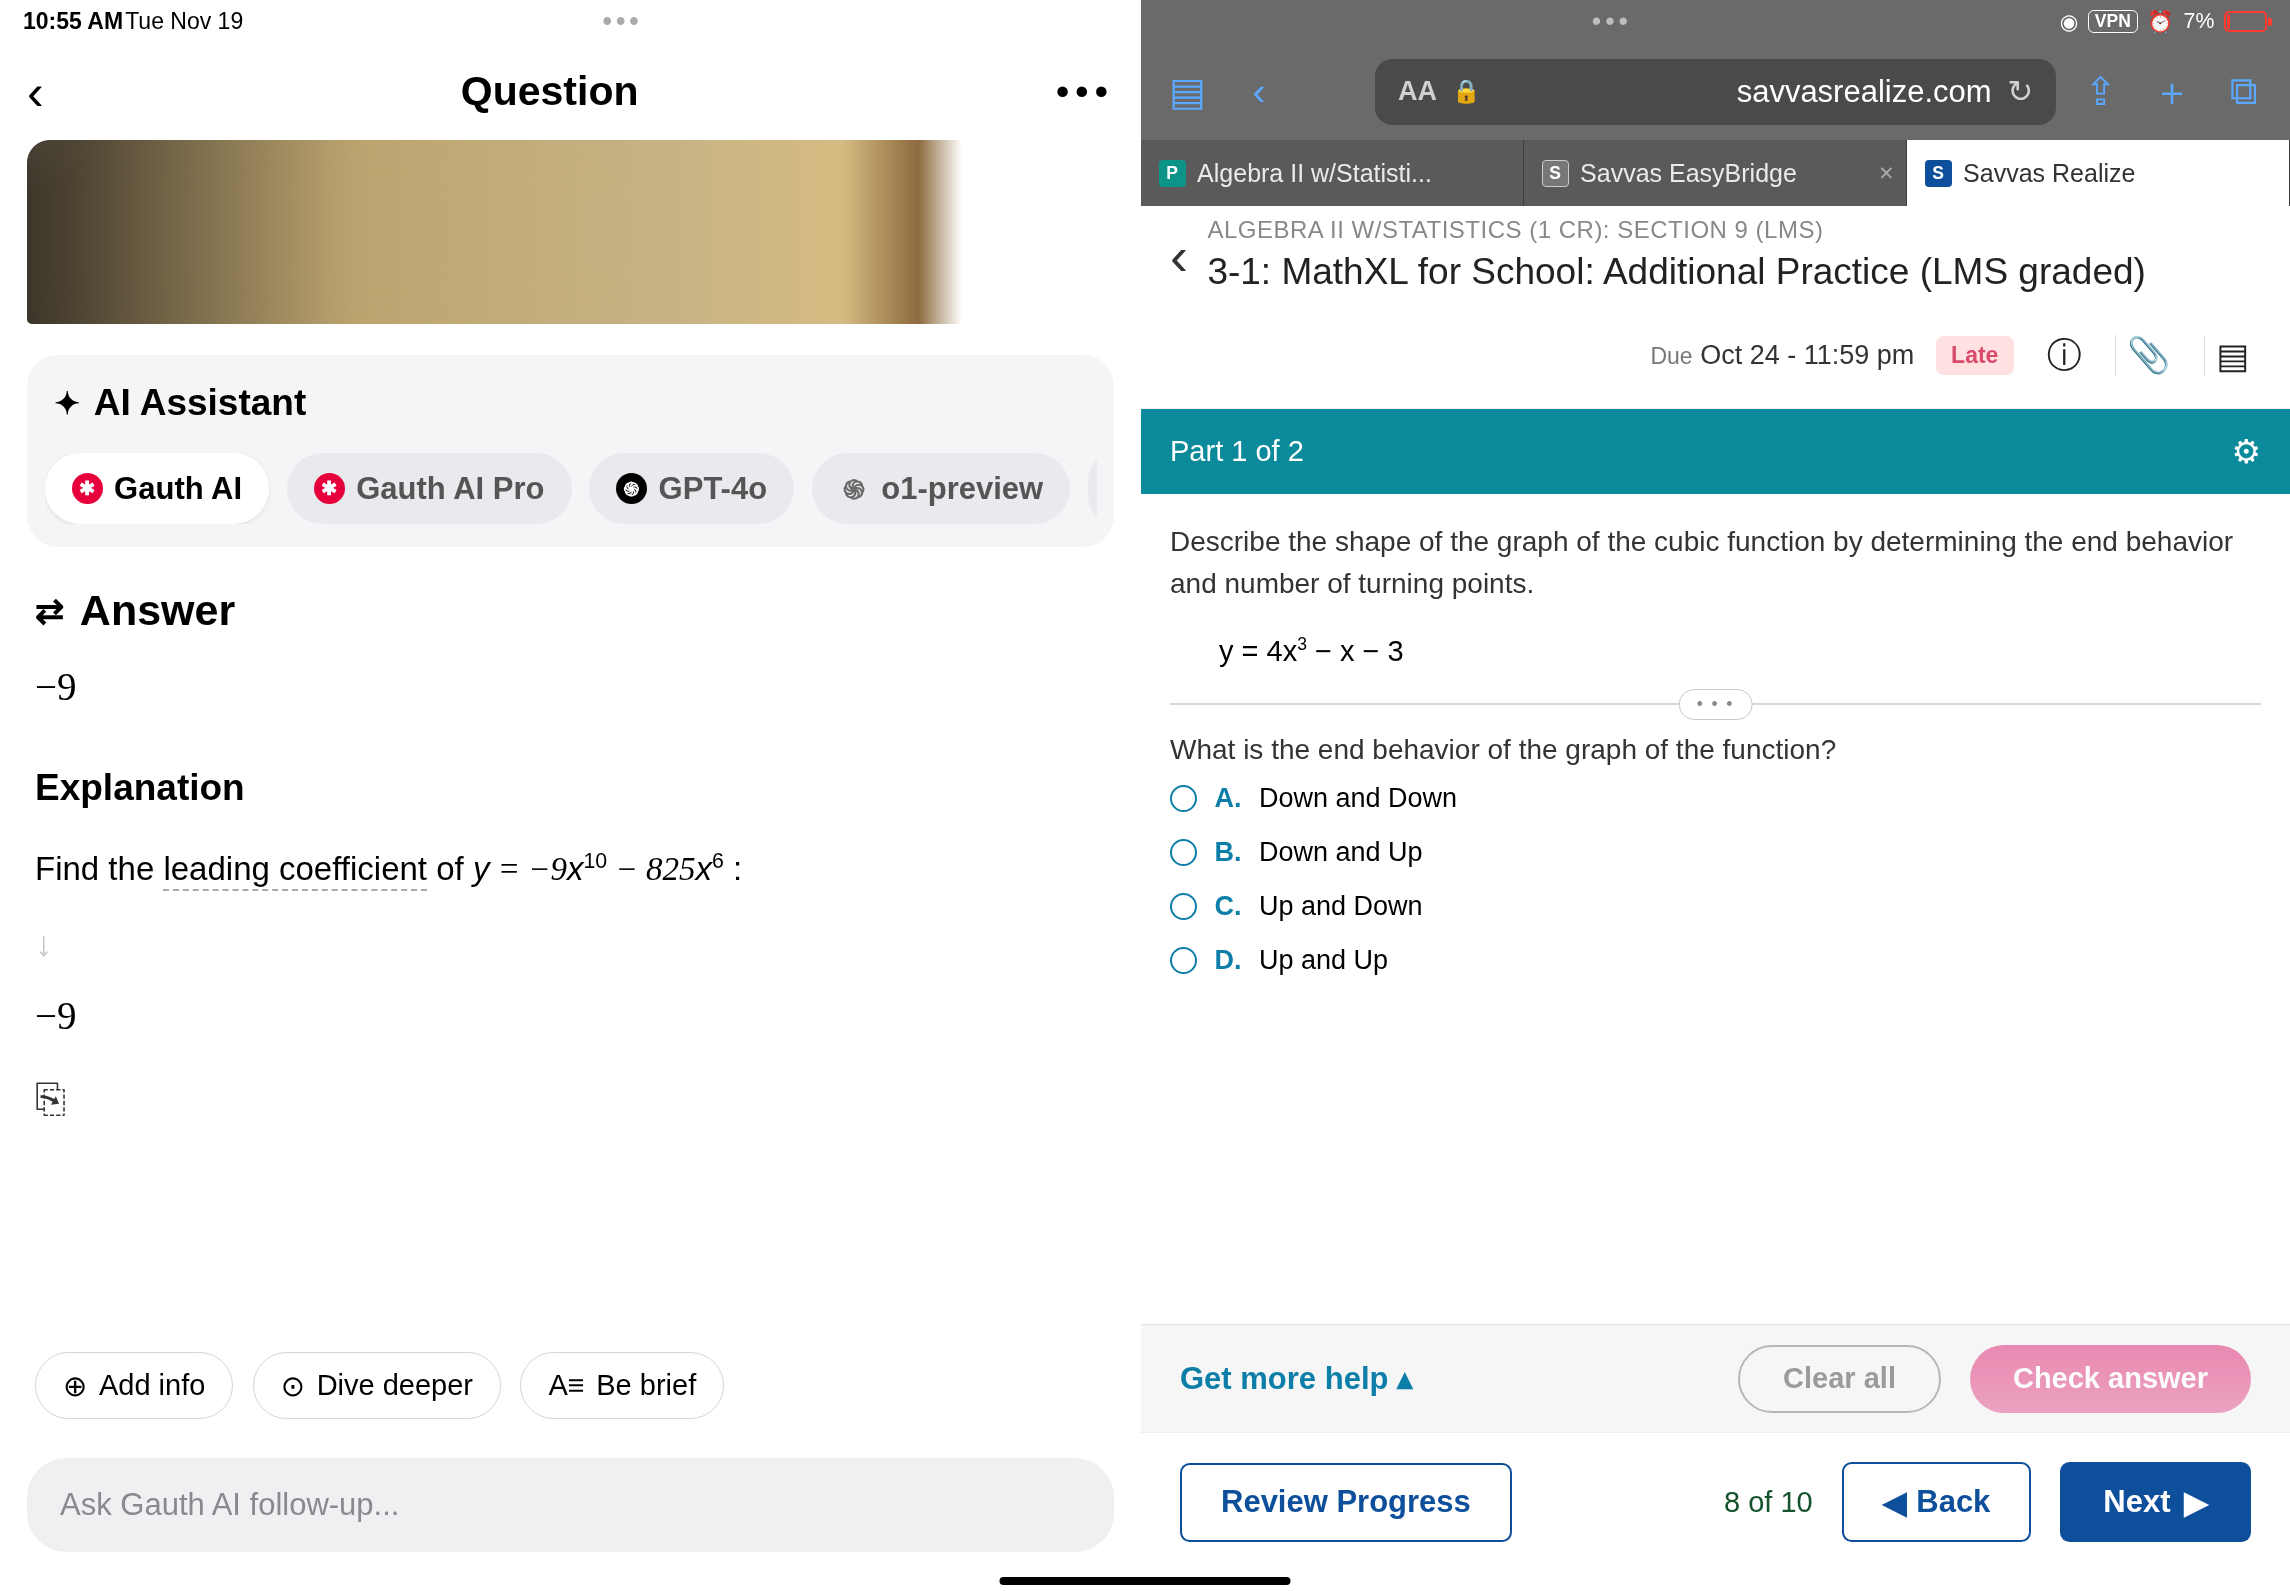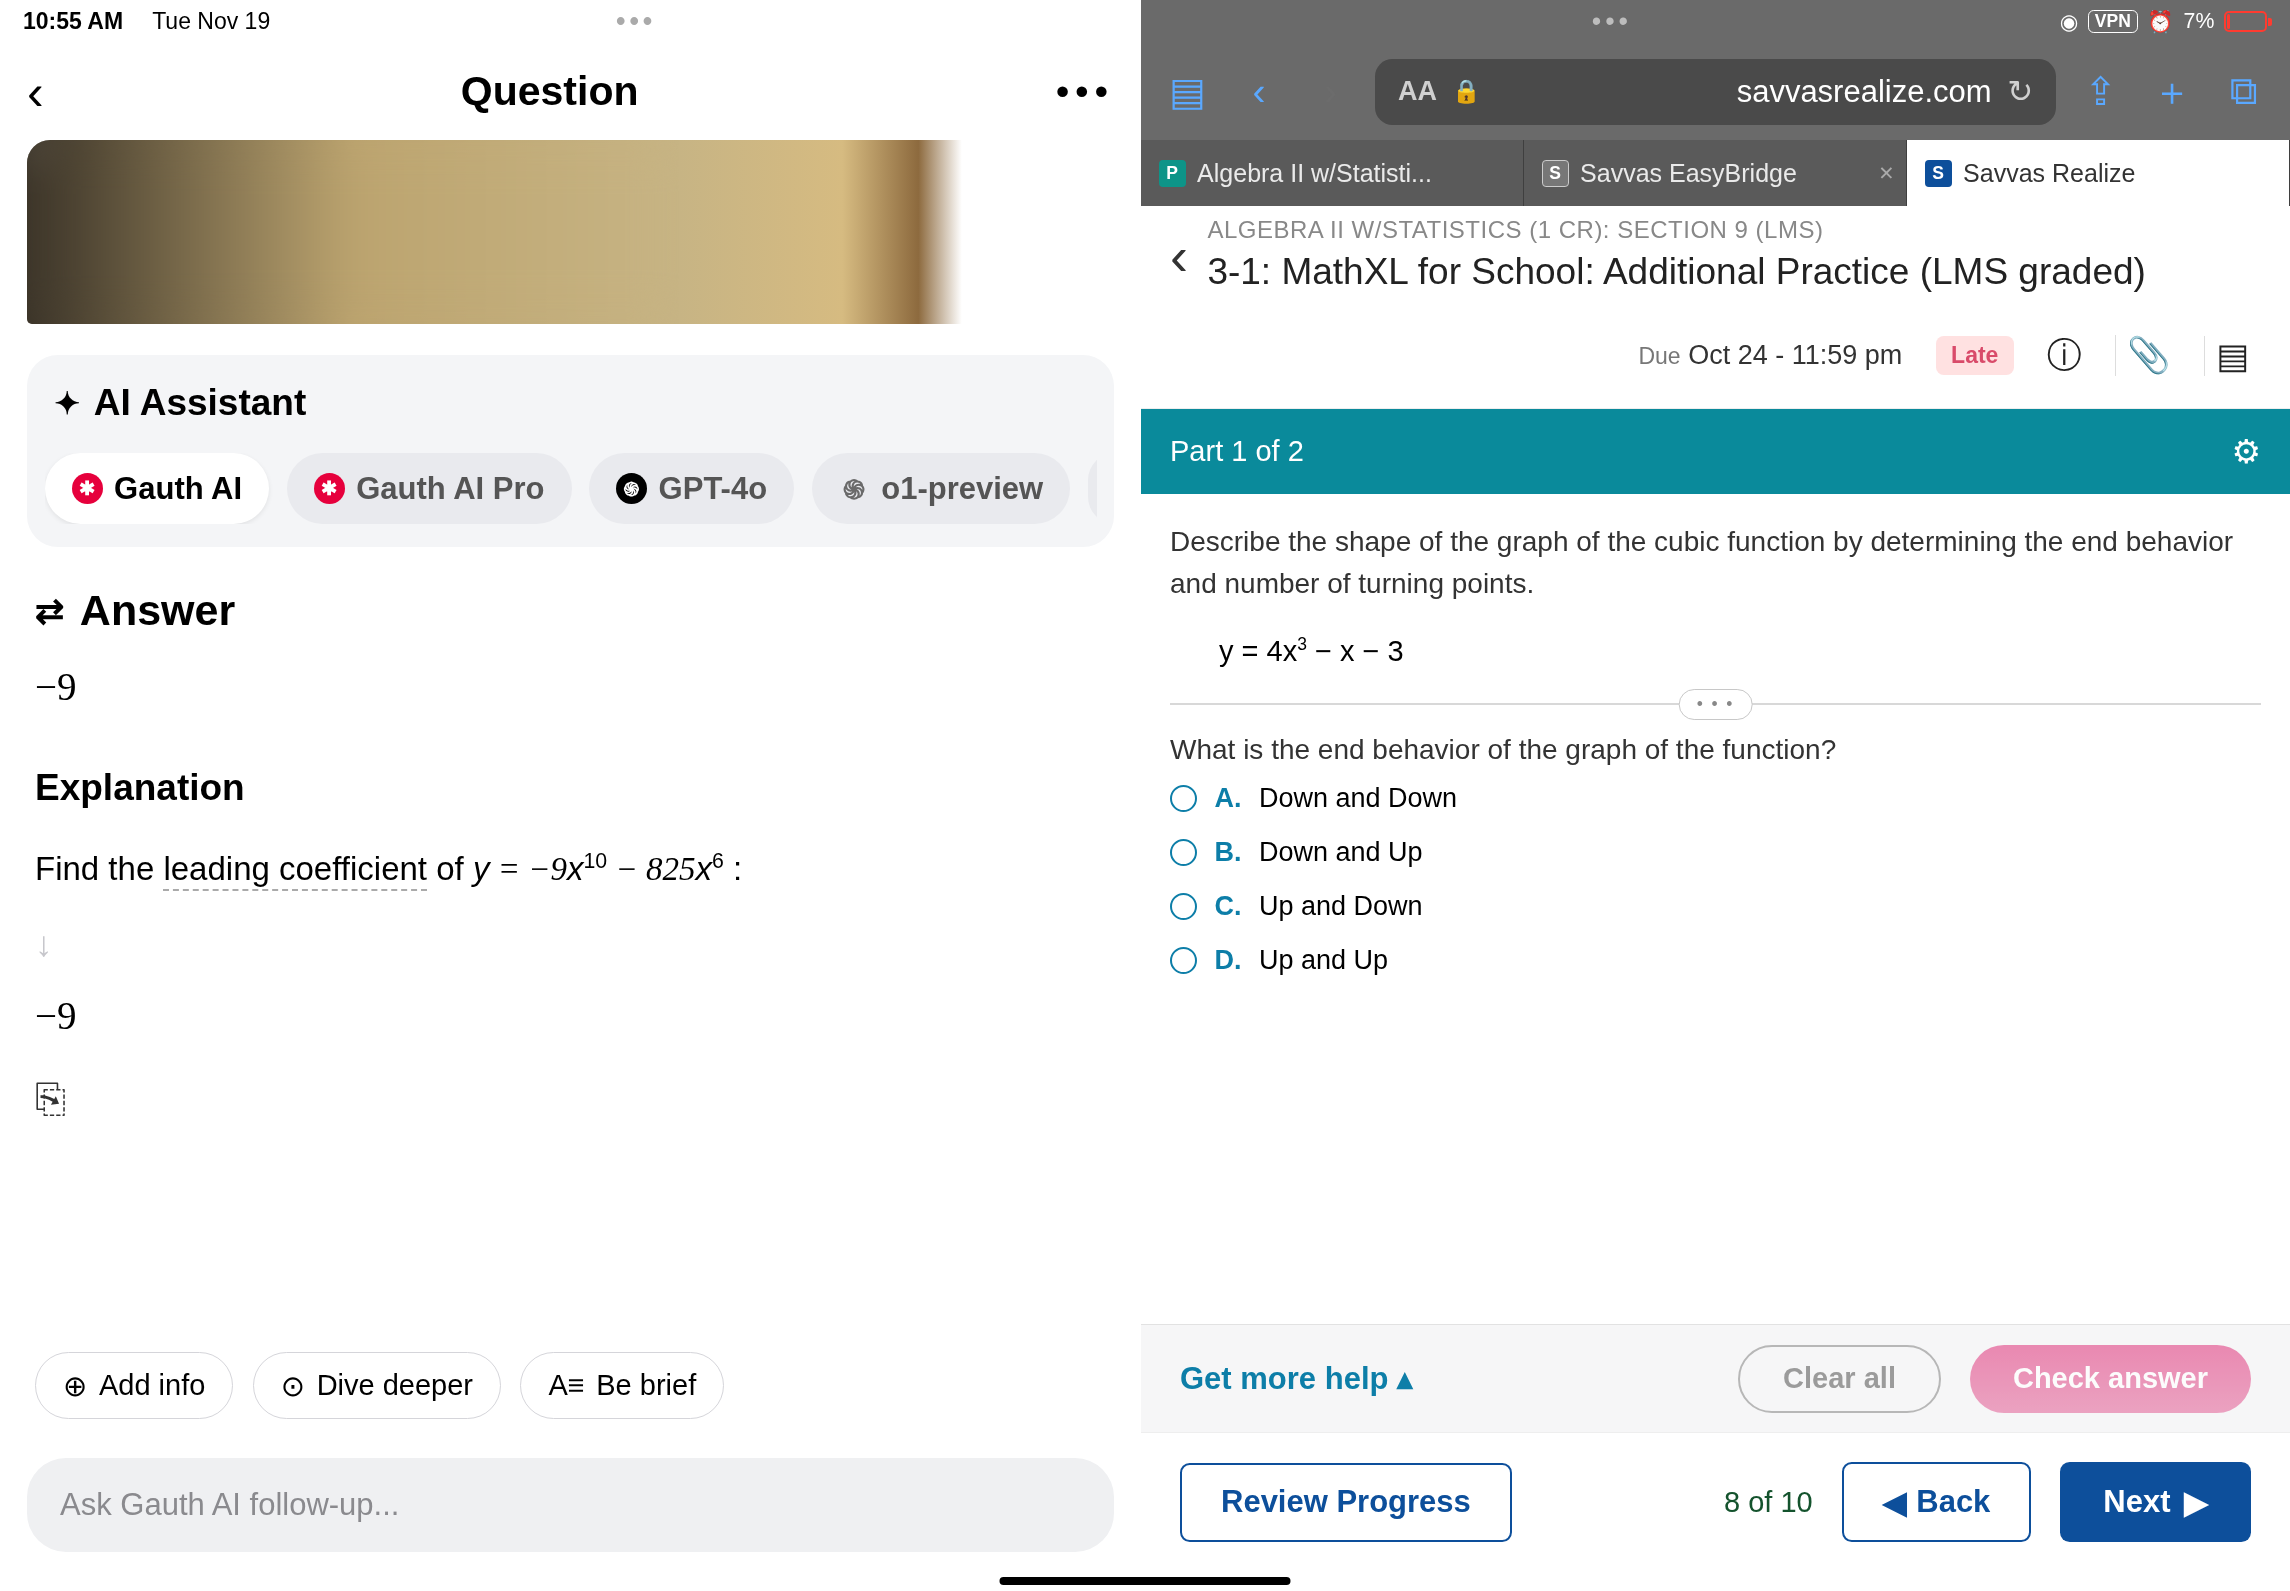--- a/index.html
+++ b/index.html
@@ -3,21 +3,21 @@
 <meta charset="utf-8">
 <style>
 * { margin: 0; padding: 0; box-sizing: border-box; font-family: -apple-system, BlinkMacSystemFont, "Segoe UI", sans-serif; }
 body { width: 2290px; height: 1591px; display: flex; background: #000; overflow: hidden; }
 .panel { height: 100%; position: relative; background: #fff; }
 .left-panel { width: 1141px; display: flex; flex-direction: column; }
 .right-panel { width: 1149px; display: flex; flex-direction: column; background: #6a6a6a; }
 
 
 .status-bar { height: 43px; display: flex; align-items: center; padding: 0 23px; font-size: 23px; font-weight: 600; }
-.status-left { display: flex; gap: 29px; }
+.status-left { display: flex; gap: 2px; }
 .status-date { font-weight: 500; }
 .status-dots { flex: 1; text-align: center; color: #aaa; letter-spacing: 3.9px; font-size: 27px; }
 .status-right { display: flex; align-items: center; gap: 9.7px; color: #fff; }
 .status-right .wifi { font-size: 21.3px; }
 .status-right .vpn { border: 1.9px solid #fff; border-radius: 5.8px; padding: 0 5.8px; font-size: 17.5px; font-weight: 700; }
 .status-right .alarm { font-size: 21.3px; }
 .status-right .pct { font-size: 21.3px; }
 .status-right .batt { width: 43px; height: 21.3px; border: 2.4px solid #ff3b30; border-radius: 4.9px; position: relative; }
 .status-right .batt::after { content:""; position:absolute; right:-6.8px; top:4.9px; width:3.9px; height:7.8px; background:#ff3b30; border-radius:0 1.9px 1.9px 0;}
 .status-right .batt .lvl { position:absolute; left:1px; top:1px; bottom:1px; width:8%; background:#ff3b30; border-radius:1.9px;}
@@ -85,21 +85,21 @@
 
 .savvas-body { flex:1; background:#fff; display:flex; flex-direction:column; position:relative;}
 .crumb-row { display:flex; align-items:flex-start; gap: 19.4px; padding: 9.7px 29px 19.4px;}
 .crumb-back { font-size: 54px; font-weight:300; color:#333; padding-top:9.7px;}
 .crumb-text .l1 { font-size: 24px; color:#888; letter-spacing:0.5px;}
 .crumb-text .l2 { font-size: 37px; color:#222; margin-top:7.8px;}
 
 .due-row { display:flex; align-items:center; justify-content:flex-end; gap: 21.3px; padding: 19.4px 29px 29px; border-bottom: 1px solid #eee;}
 .due-text { font-size:27px; color:#333;}
 .due-text .lbl { color:#777; font-size:23px;}
-.late-badge { background:#ffe1e1; color:#d94b6a; padding:5.8px 15.5px; border-radius:7.8px; font-size:23px; font-weight:600;margin-left:12px;}
+.late-badge { background:#ffe1e1; color:#d94b6a; padding:5.8px 15.5px; border-radius:7.8px; font-size:23px; font-weight:600;}
 .due-icon { font-size:35px; color:#222; padding:0 11.6px; border-left:1px solid #ddd;}
 .due-icon.first{border:none;}
 
 .part-bar { background:#0a8a9b; color:#fff; padding: 23px 29px; display:flex; align-items:center; justify-content:space-between; font-size:29px;}
 .part-bar .gear { font-size:33px;}
 
 .q-body { padding: 27px 29px; flex:1;}
 .q-text { font-size: 28px; color:#333; line-height:1.5;}
 .q-eq { font-size: 29px; margin: 29px 0 19.4px 49px; font-family: Arial, sans-serif;}
 .q-eq sup{font-size:17.5px;}

